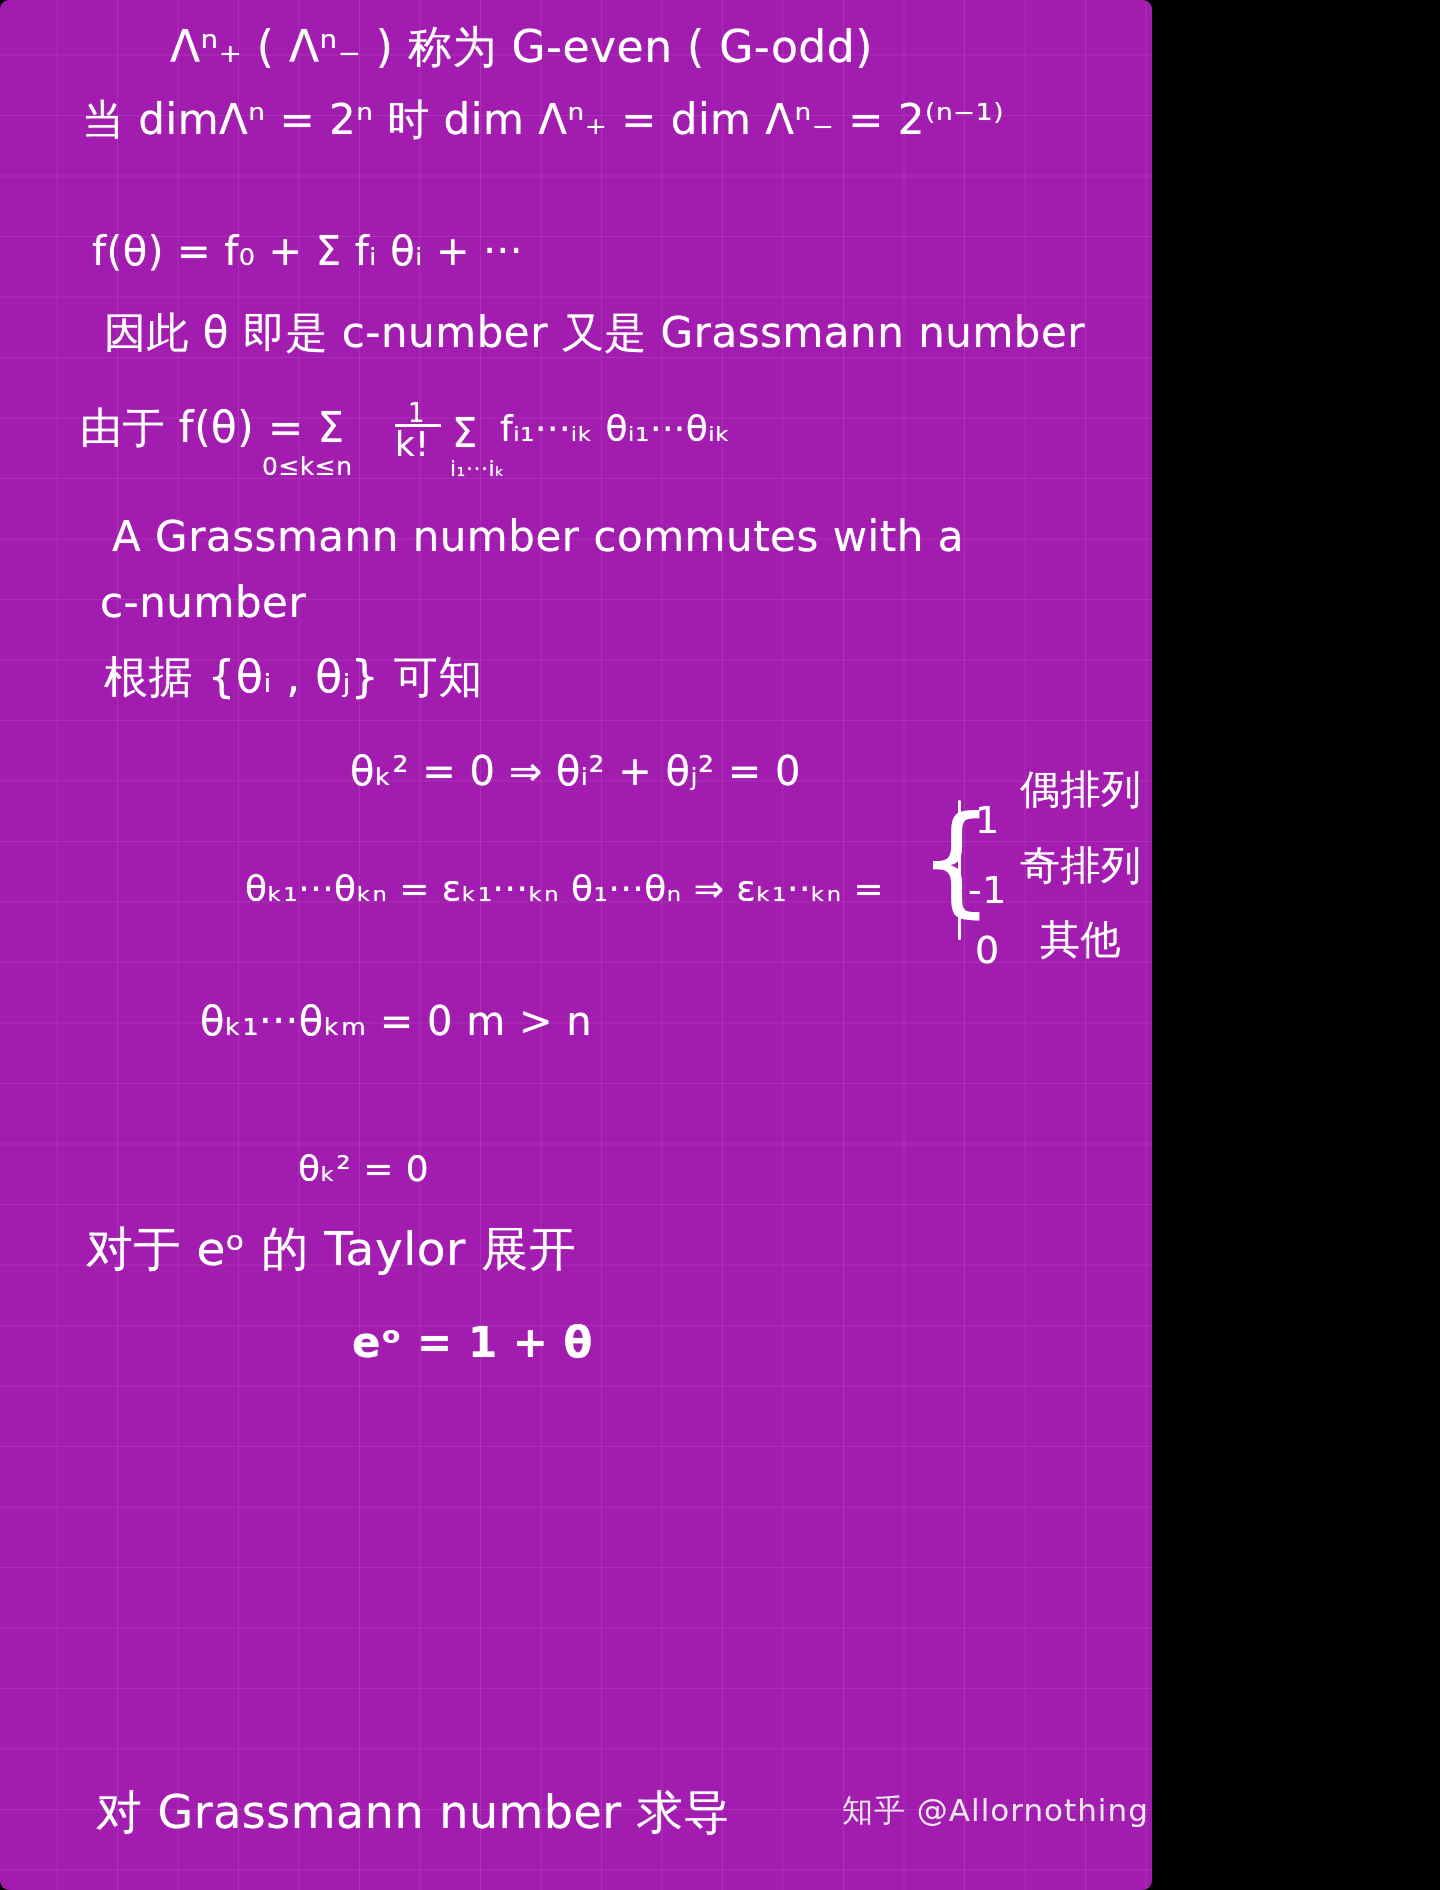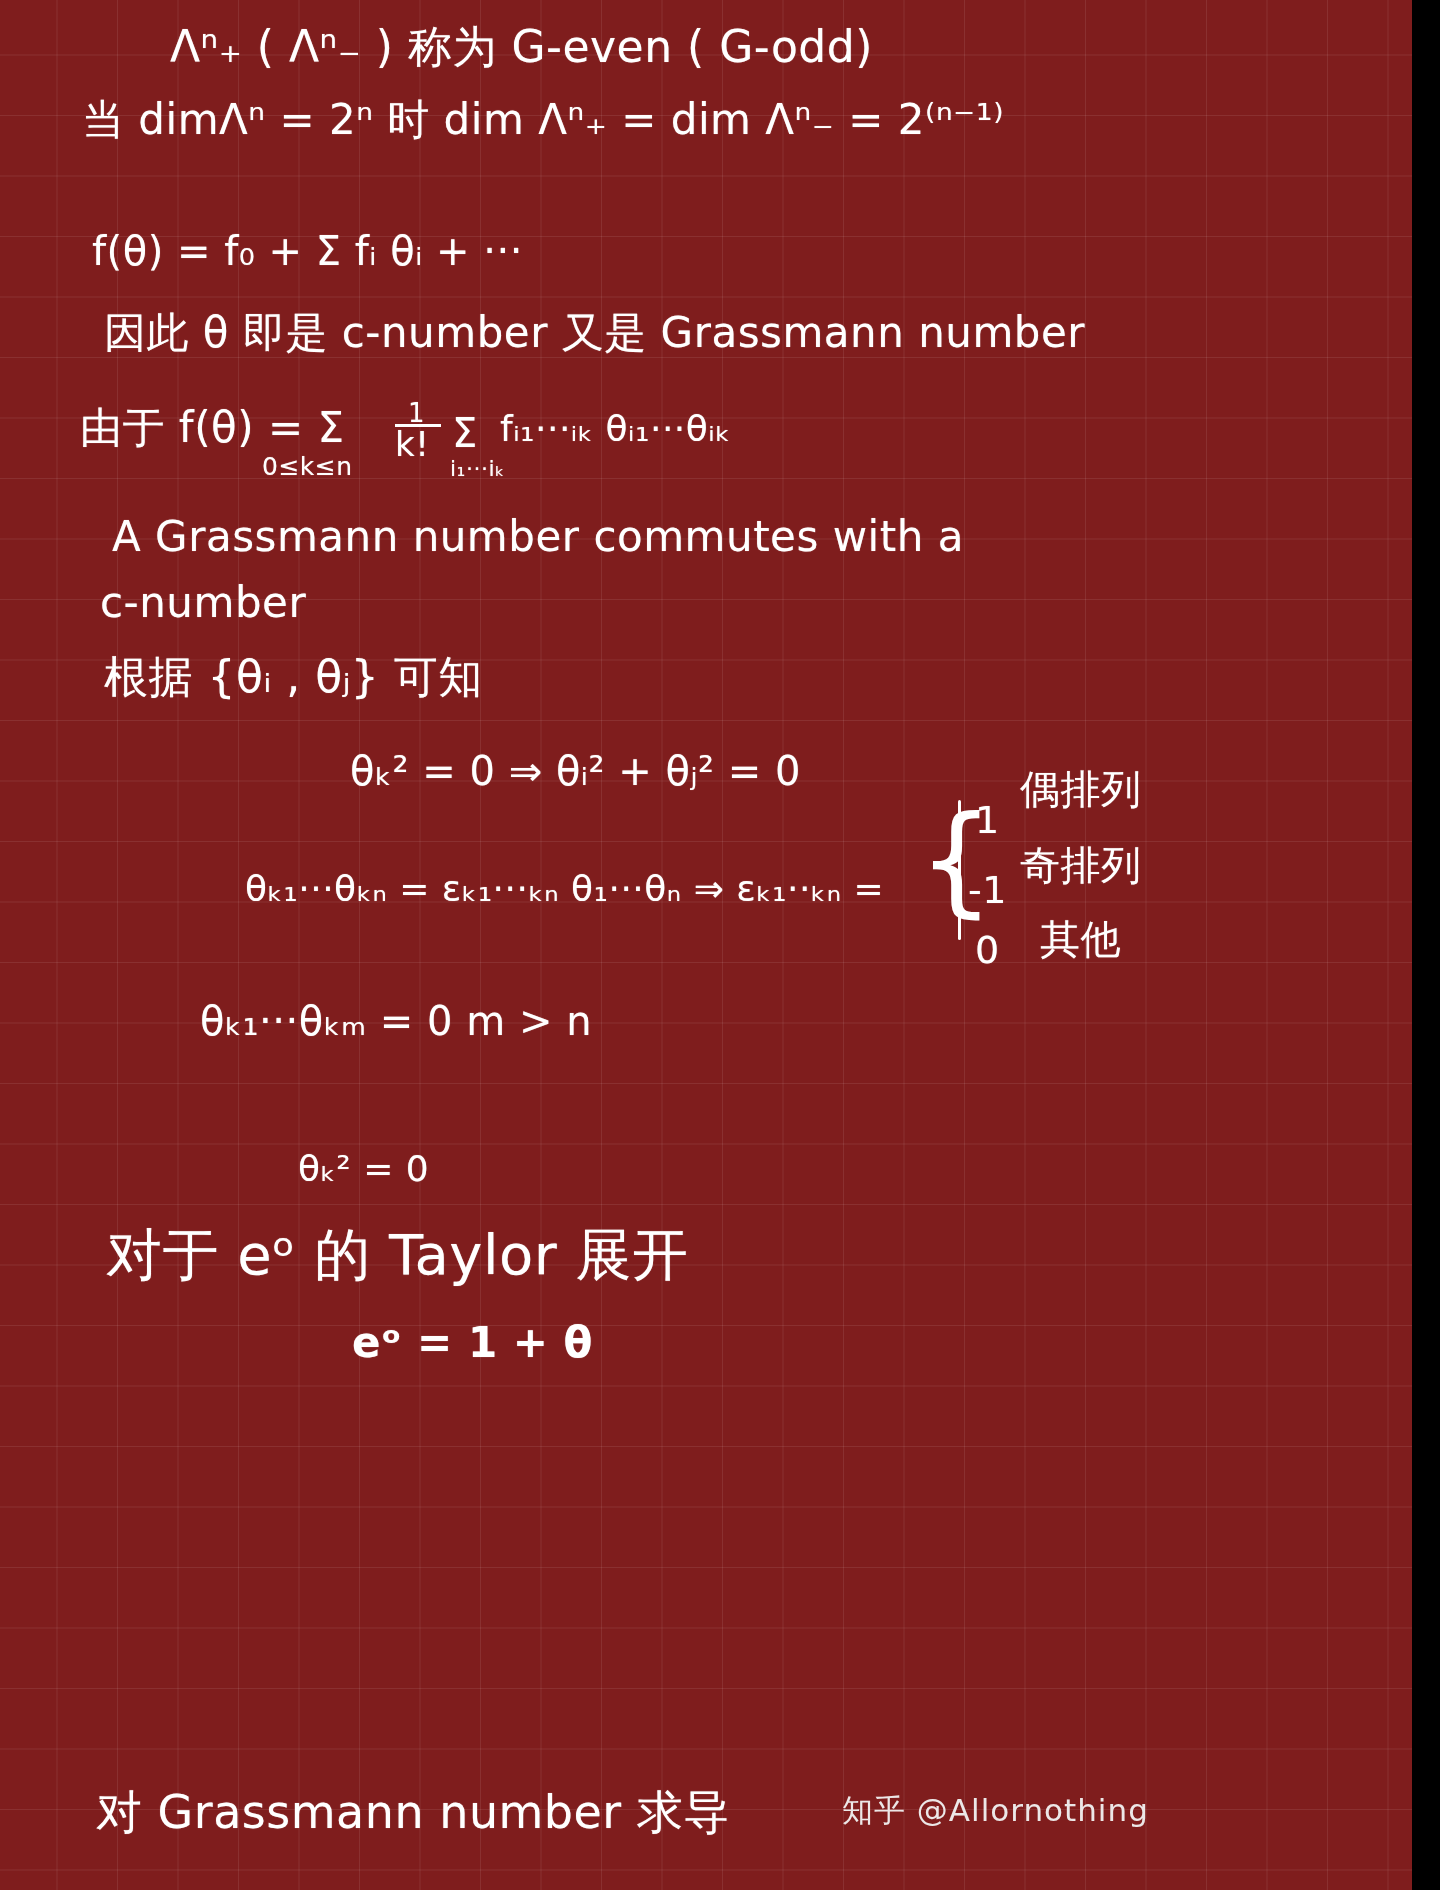--- a/index.html
+++ b/index.html
@@ -2,25 +2,26 @@
 <html><head>
 <meta charset="utf-8">
 <style>
   html, body {
     margin: 0;
     padding: 0;
     background: #000;
   }
   #page {
     position: relative;
-    width: 1412px;
+    width: 1152px;
     height: 1890px;
-    background: #7f1d1d;
+    background: #a21caf;
     overflow: hidden;
     font-family: "DejaVu Sans", sans-serif;
+    border-radius: 9px;
   }
   
   #grid {
     position: absolute;
     inset: 0;
     background-image:
       linear-gradient(to right, rgba(255,255,255,0.085) 1px, transparent 1px),
       linear-gradient(to bottom, rgba(255,255,255,0.085) 1px, transparent 1px);
     background-size: 60.5px 60.5px;
     background-position: -4px -6px;
@@ -101,21 +102,21 @@
 
   <div class="ink hand" style="left:1020px; top:762px; font-size:40px;">偶排列</div>
   <div class="ink hand" style="left:1020px; top:838px; font-size:40px;">奇排列</div>
   <div class="ink hand" style="left:1040px; top:912px; font-size:40px;">其他</div>
 
   <div class="ink hand" style="left:200px; top:998px; font-size:40px;text-align:center;">θₖ₁···θₖₘ = 0    m &gt; n</div>
 
 
   <div class="ink hand" style="left:298px; top:1148px; font-size:36px;">θₖ² = 0</div>
 
-  <div class="ink hand" style="left:86px; top:1218px; font-size:56px;margin-left:20px;">对于  eᵒ 的 Taylor 展开</div>
+  <div class="ink hand" style="left:86px; top:1218px; font-size:47px;">对于  eᵒ 的 Taylor 展开</div>
 
   <div class="ink hand" style="left:352px; top:1318px; font-size:42px;font-weight:bold;">eᵒ = 1 + θ</div>
 
   <div class="ink hand" style="left:96px; top:1782px; font-size:46px;">对 Grassmann  number 求导</div>
 
   <div class="watermark" style="left:842px; top:1790px;">知乎 @Allornothing</div>
 
 </div>
 
 </body></html>

